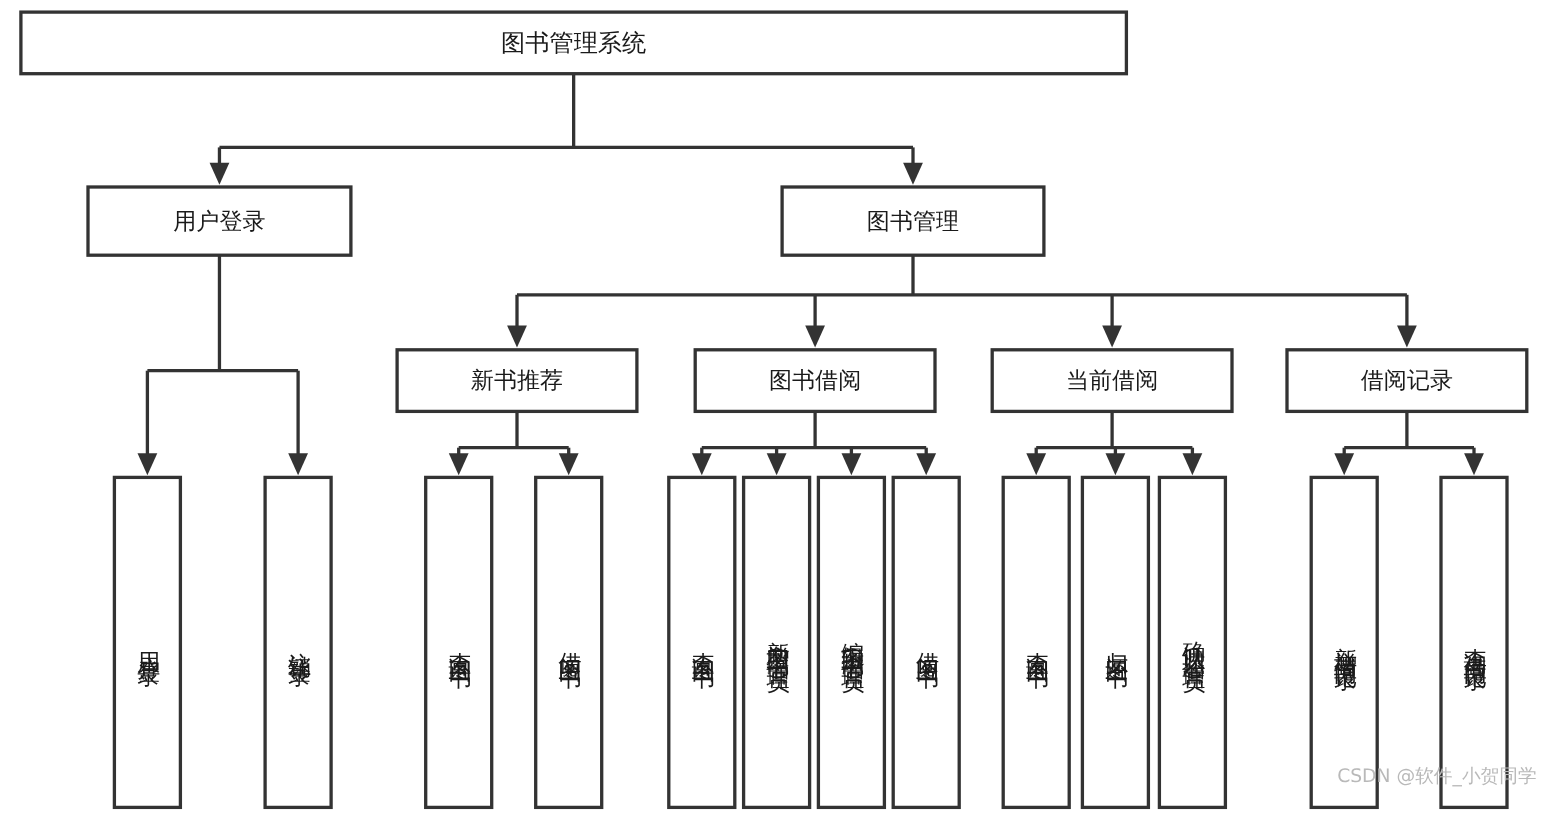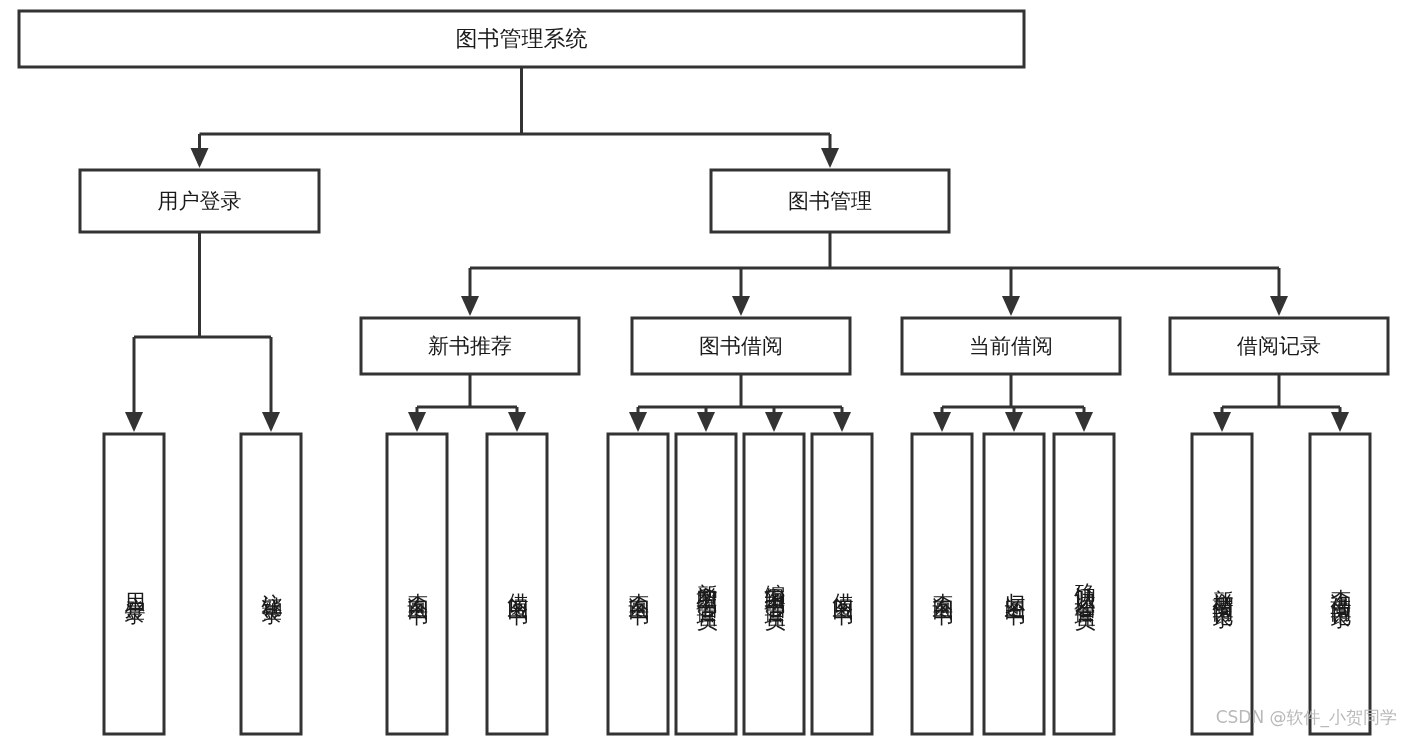--- a/index.html
+++ b/index.html
@@ -57,21 +57,21 @@
     stroke-width: 3;
     fill: none;
   }
   .arrow-head {
     fill: #333333;
     stroke: none;
   }
   .watermark {
     position: absolute;
     right: 8px;
-    bottom: 0;
+    bottom: 12px;
     font-family: "DejaVu Sans", "Liberation Sans", sans-serif;
     font-size: 17px;
     color: #b9b9b9;
     white-space: nowrap;
     pointer-events: none;
     user-select: none;
   }
 </style>
 </head>
 <body>

